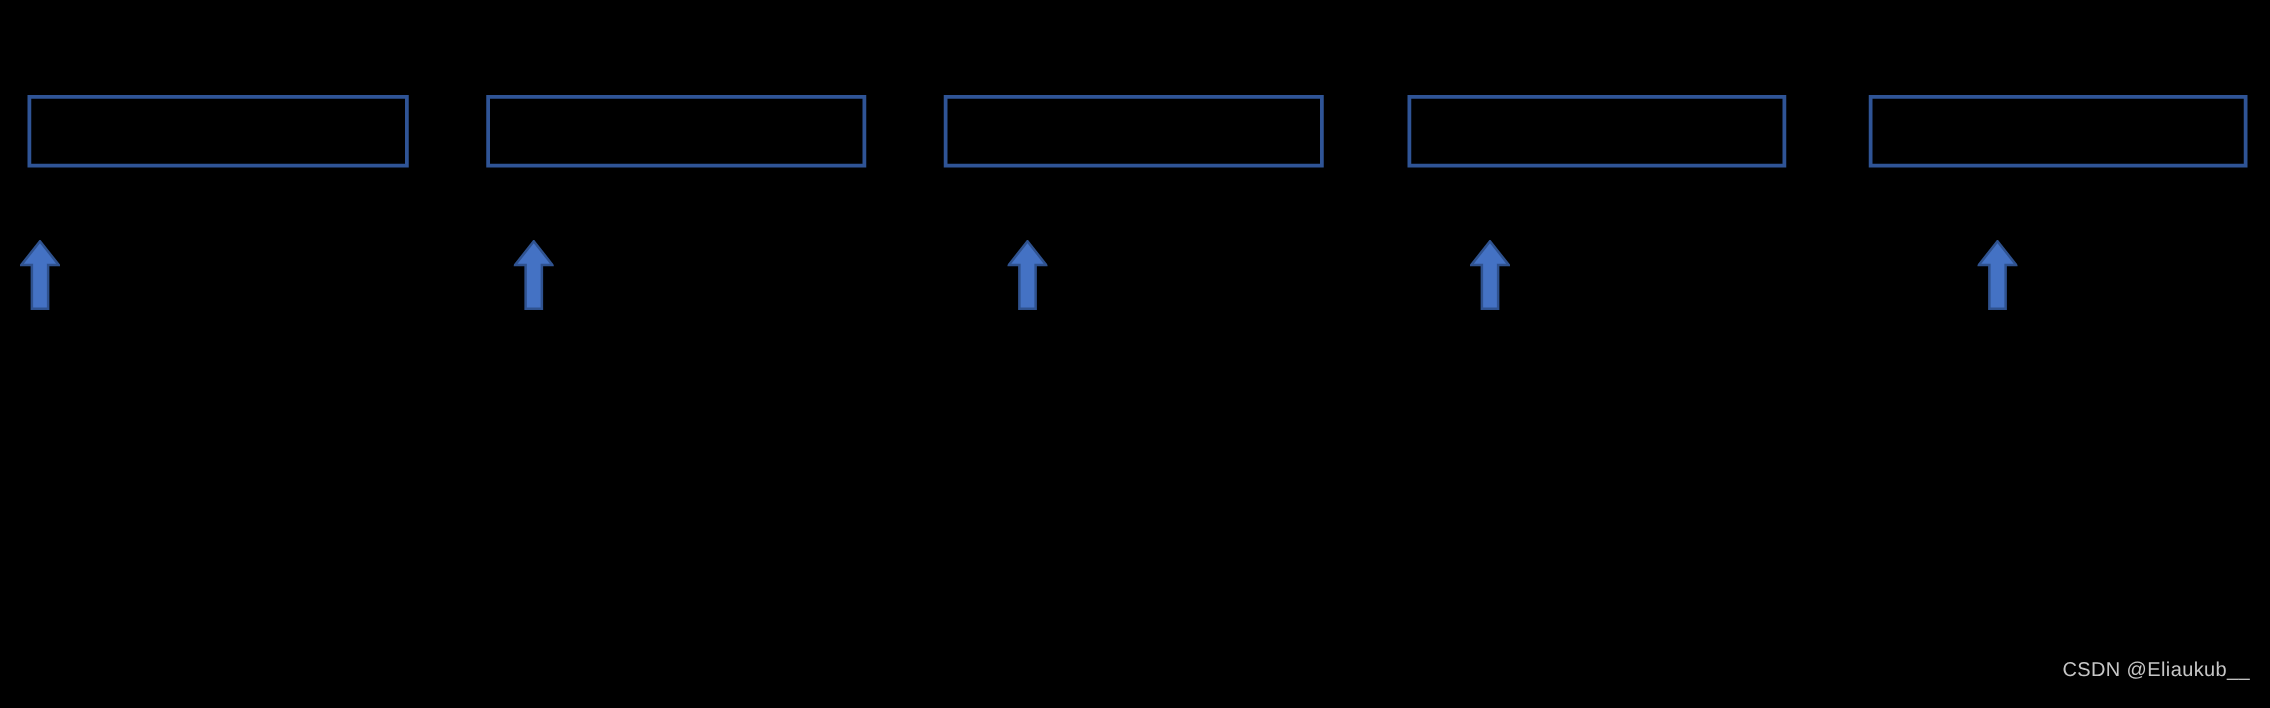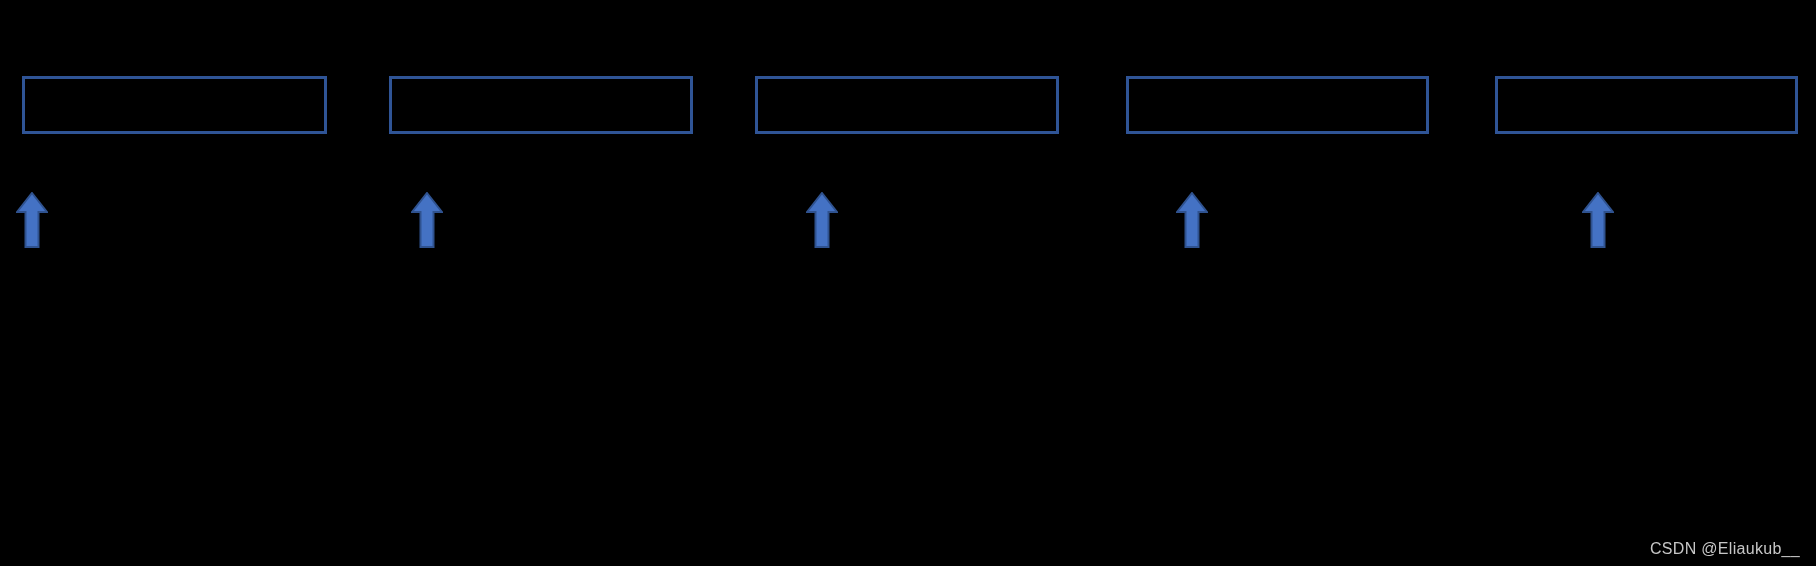--- a/index.html
+++ b/index.html
@@ -44,21 +44,21 @@
   }
   .arrow-1 { left: 16px; }
   .arrow-2 { left: 411px; }
   .arrow-3 { left: 806px; }
   .arrow-4 { left: 1176px; }
   .arrow-5 { left: 1582px; }
 
   .watermark {
     position: absolute;
     right: 16px;
-    bottom: 8px;
+    bottom: 20px;
     font-size: 16px;
     line-height: 1.2;
     color: var(--watermark-color, #C6C6C6);
     letter-spacing: 0.3px;
     white-space: nowrap;
   }
 </style>
 </head>
 <body>
 

